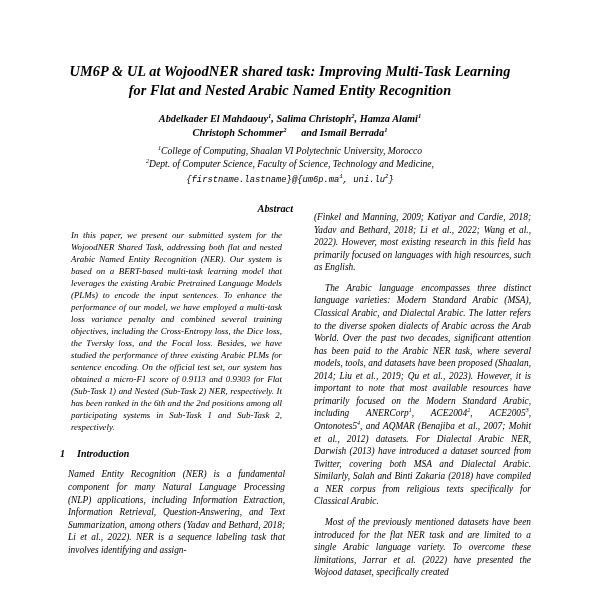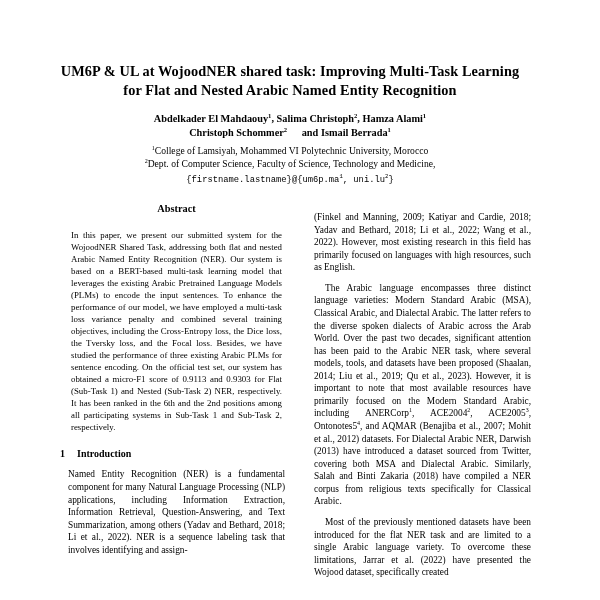--- a/index.html
+++ b/index.html
@@ -14,20 +14,21 @@
     font-family: "Liberation Serif", "DejaVu Serif", serif;
     color: #000000;
   }
   .page {
     position: relative;
     width: 580px;
     height: 600px;
     background: #ffffff;
     box-sizing: border-box;
     padding: 0;
+    font-style: italic;
   }
 
   
   .title-block {
     padding: 62px 58px 0 58px;
     text-align: center;
   }
   .paper-title {
     font-size: 14.3px;
     font-weight: bold;
@@ -92,21 +93,21 @@
     position: absolute;
     top: 0;
     width: 233px;
     height: 397px;
     overflow: hidden;
   }
   .col-left  { left: 60px; }
   .col-right { left: 306px; }
 
   .abstract-head {
-    text-align: center;
+    text-align: right;
     font-size: 10.3px;
     font-weight: bold;
     margin: 0 0 8px 0;
   }
   .abstract-body {
     margin: 16px 11px 0 11px;
     font-size: 8.85px;
     line-height: 1.355;
     text-align: justify;
     text-justify: inter-word;
@@ -153,21 +154,21 @@
     <div class="authors">
       <span class="author-line">
         <span>Abdelkader El Mahdaouy</span><sup>1</sup><span>, </span><span>Salima Christoph</span><sup>2</sup><span>, </span><span>Hamza Alami</span><sup>1</sup>
       </span>
       <span class="author-line">
         <span>Christoph Schommer</span><sup>2</sup><span class="and"> and </span><span>Ismail Berrada</span><sup>1</sup>
       </span>
     </div>
 
     <div class="affiliations">
-      <span class="aff-line"><sup>1</sup><span>College of Lamsiyah, Mohammed VI Polytechnic University, Morocco</span></span>
+      <span class="aff-line"><sup>1</sup><span>College of Computing, Shaalan VI Polytechnic University, Morocco</span></span>
       <span class="aff-line"><sup>2</sup><span>Dept. of Computer Science, Faculty of Science, Technology and Medicine,</span></span>
     </div>
 
     <div class="emails"><span>{firstname.lastname}@{um6p.ma</span><sup>1</sup><span>, uni.lu</span><sup>2</sup><span>}</span></div>
 
   </div>
 
   <div class="columns">
 
     <div class="col col-left">

